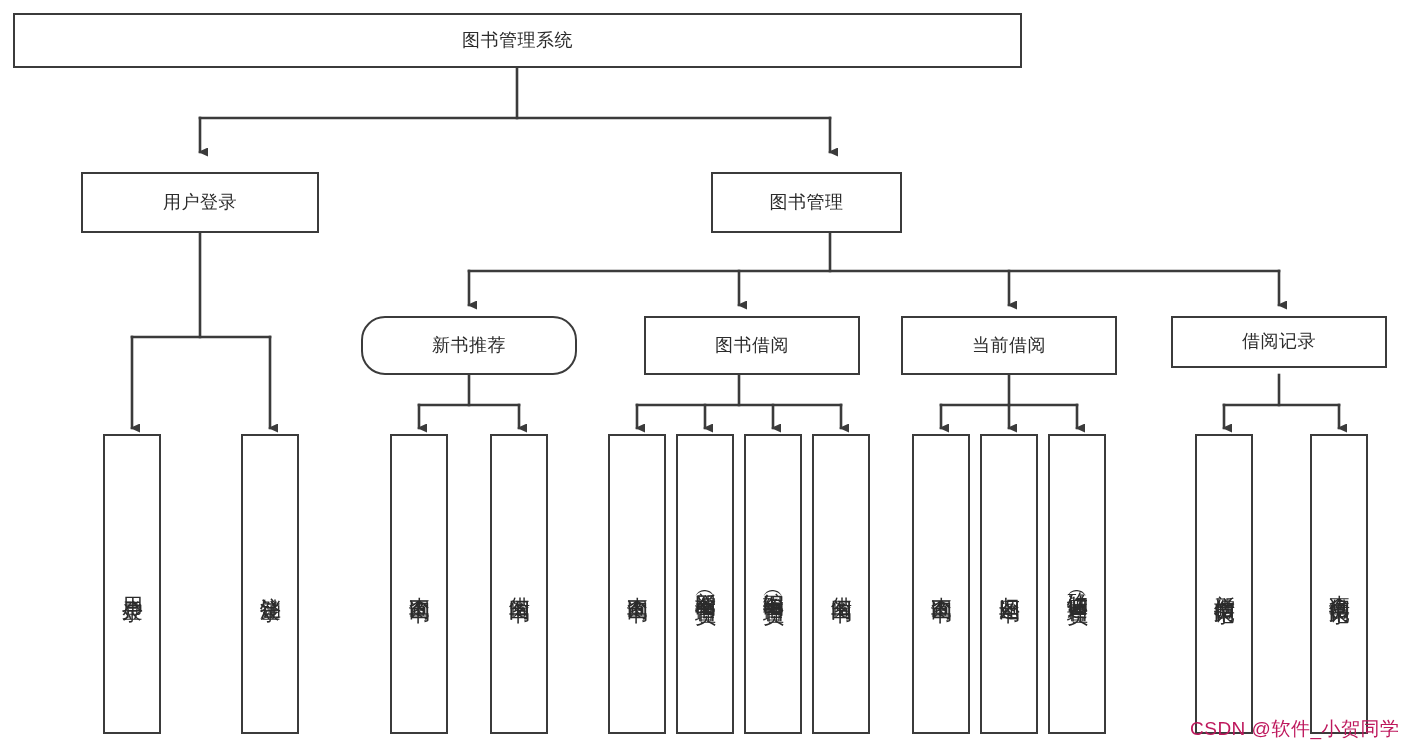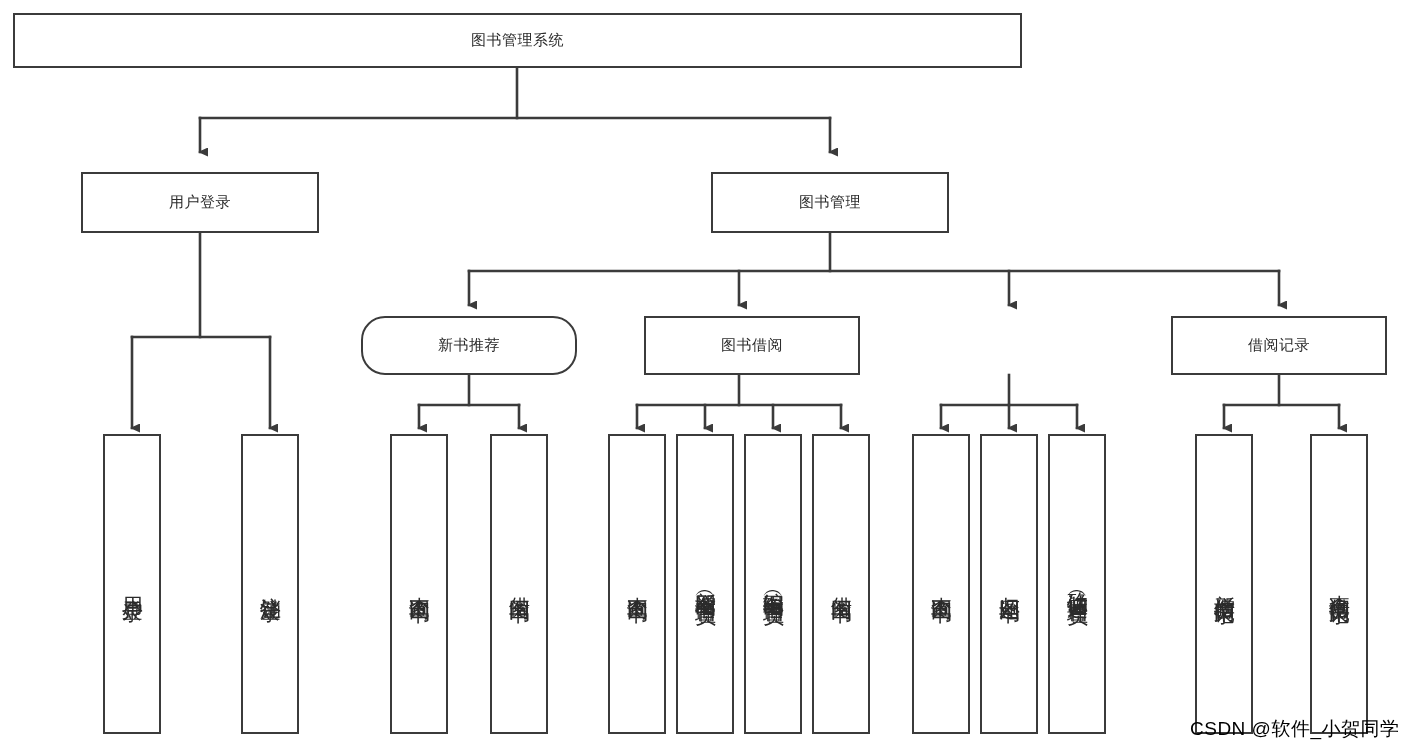--- a/index.html
+++ b/index.html
@@ -29,42 +29,42 @@
     box-sizing: border-box;
     background: #ffffff;
     border: 2px solid #3b3b3b;
     color: #2b2b2b;
     display: flex;
     align-items: center;
     justify-content: center;
     text-align: center;
   }
   .node.horiz {
-    font-size: 15px;
+    font-size: 18px;
     letter-spacing: 0.5px;
     line-height: 1.1;
   }
   .node.vert {
     writing-mode: vertical-rl;
     text-orientation: upright;
     font-size: 21px;
     line-height: 1.18;
     letter-spacing: 2px;
     padding: 4px 0;
     white-space: nowrap;
   }
   .node.vert .vtext {
     writing-mode: vertical-rl;
     text-orientation: upright;
     display: block;
   }
   .watermark {
     position: absolute;
     font-size: 19px;
-    color: #000000;
+    color: #be185d;
     white-space: nowrap;
     letter-spacing: 0.5px;
     font-family: "Liberation Sans", "DejaVu Sans", sans-serif;
   }
 </style>
 </head>
 <body>
 
 <div id="canvas">
 
@@ -118,31 +118,34 @@
     </g>
   </svg>
 
   <div class="node horiz" style="left:13px; top:13px; width:1009px; height:55px;">
     <span>图书管理系统</span>
   </div>
 
   <div class="node horiz" style="left:81px; top:172px; width:238px; height:61px;">
     <span>用户登录</span>
   </div>
-  <div class="node horiz" style="left:711px; top:172px; width:238px; height:61px;">
+  <div class="node horiz" style="left:711px; top:172px; width:191px; height:61px;">
     <span>图书管理</span>
   </div>
 
   <div class="node horiz" style="left:361px; top:316px; width:216px; height:59px;border-radius:24px;">
     <span>新书推荐</span>
   </div>
   <div class="node horiz" style="left:644px; top:316px; width:216px; height:59px;">
     <span>图书借阅</span>
   </div>
-  <div class="node horiz" style="left:1171px; top:316px; width:216px; height:59px;">
+  <div class="node horiz" style="left:901px; top:316px; width:216px; height:59px;">
+    <span>当前借阅</span>
+  </div>
+  <div class="node horiz" style="left:1171px; top:316px; width:216px; height:52px;">
     <span>借阅记录</span>
   </div>
 
   <div class="node vert" style="left:103px; top:434px; width:58px; height:300px;">
     <span class="vtext">用户登录</span>
   </div>
   <div class="node vert" style="left:241px; top:434px; width:58px; height:300px;">
     <span class="vtext">注销登录</span>
   </div>
 

